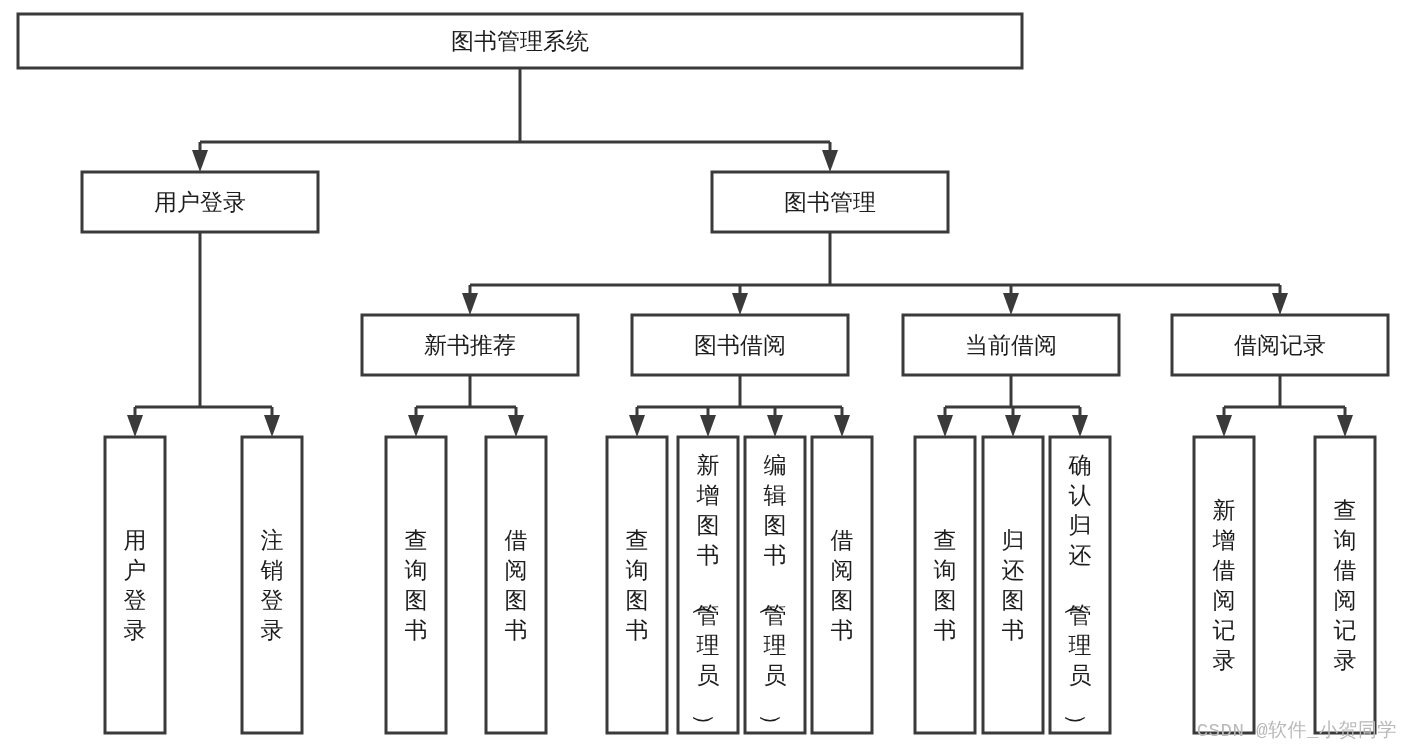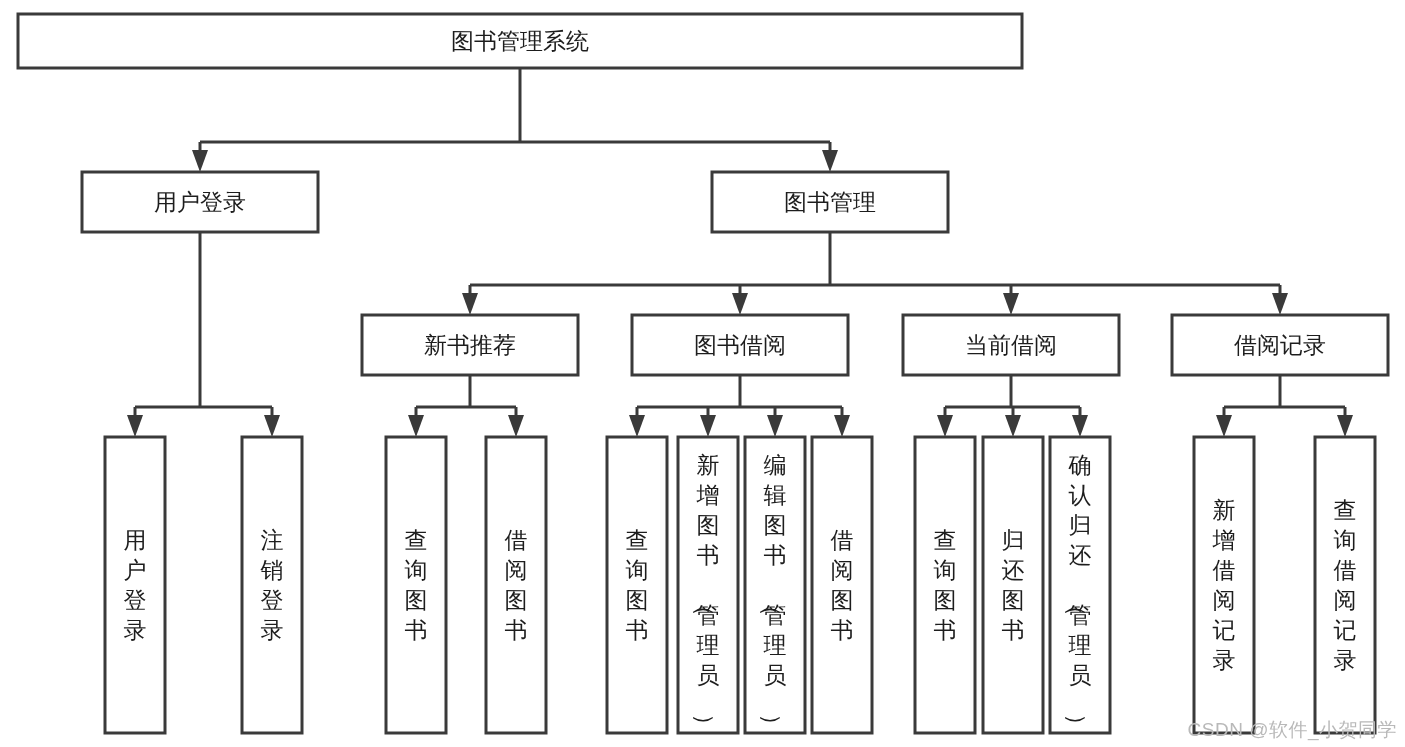--- a/index.html
+++ b/index.html
@@ -49,21 +49,21 @@
   .node-label-v {
     font-family: "DejaVu Sans", "Liberation Sans", sans-serif;
     font-size: 23px;
     fill: #1d1d1d;
     text-anchor: middle;
   }
   .watermark {
     position: absolute;
     right: 8px;
     bottom: 4px;
-    font-family: Liberation Sans, sans-serif;
+    font-family: Liberation Mono, monospace;
     font-size: 19px;
     color: #b9b9b9;
     letter-spacing: 0.5px;
     user-select: none;
     pointer-events: none;
     white-space: nowrap;
   }
 </style>
 </head>
 <body>

